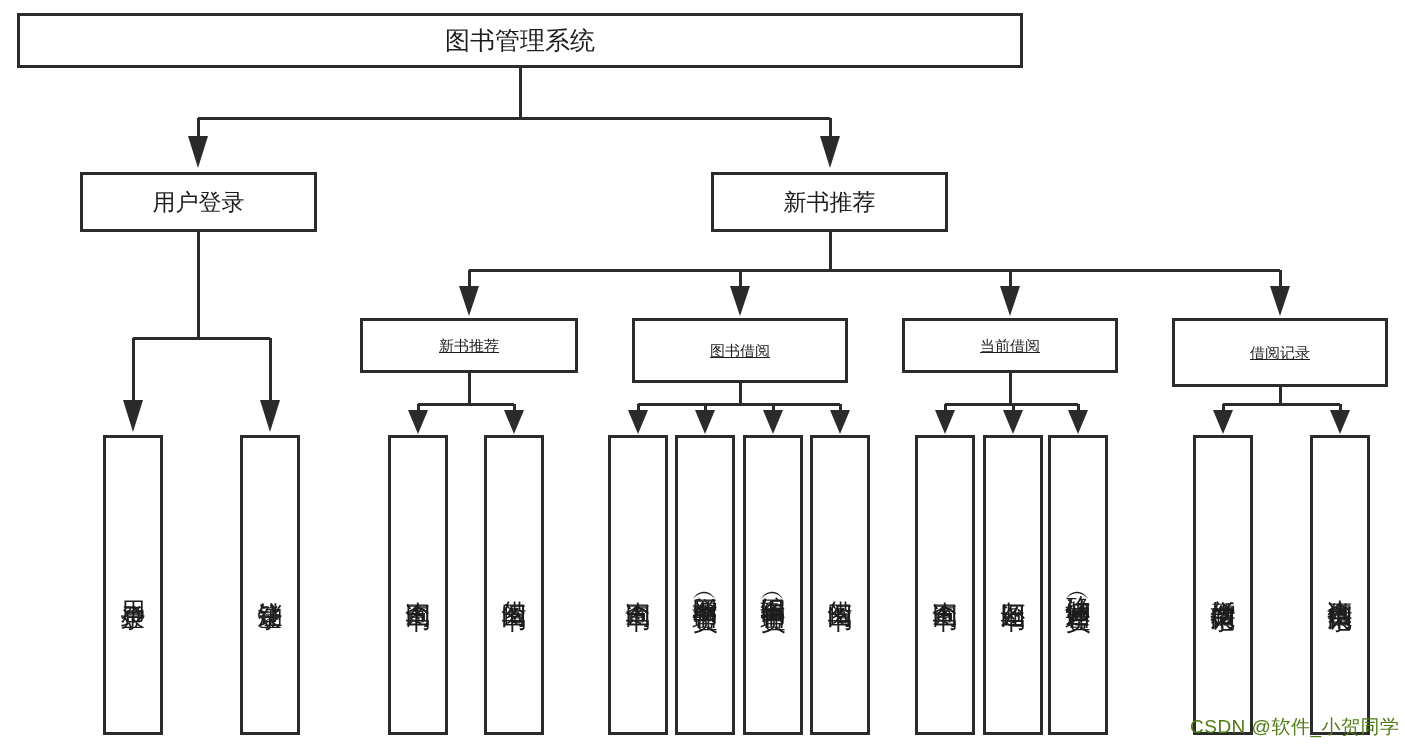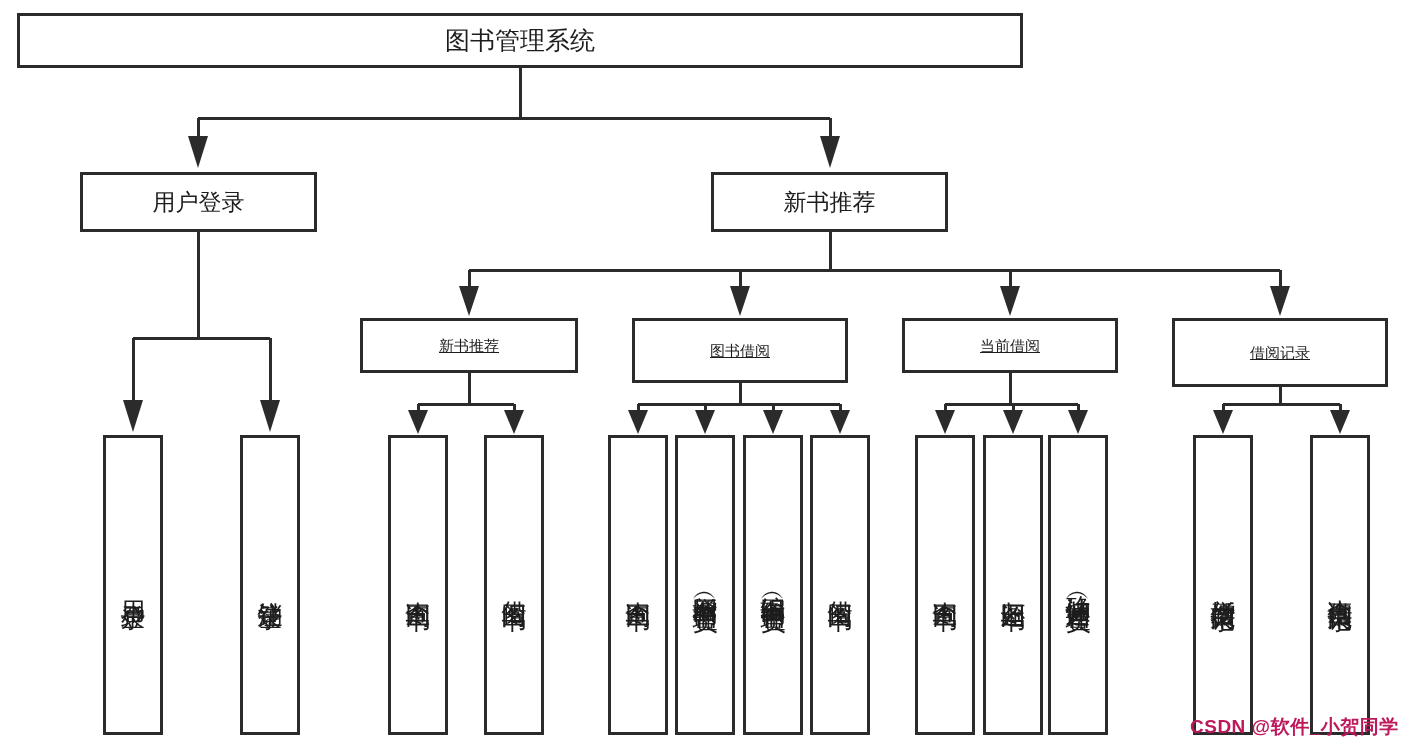--- a/index.html
+++ b/index.html
@@ -80,25 +80,24 @@
     align-items:center;
     justify-content:center;
   }
 
   
   #watermark{
     position:absolute;
     left:1190px;
     top:714px;
     font-size:19px;
-    color:#be185d;
+    color:#4d7c0f;
     white-space:nowrap;
     z-index:5;
     letter-spacing:0.5px;
-    font-weight:bold;
   }
 </style>
 </head>
 <body>
 
 <div id="canvas">
 
   <svg id="wires" viewBox="0 0 1405 747" width="1405" height="747">
 
     <line x1="520" y1="68" x2="520" y2="118"></line>

